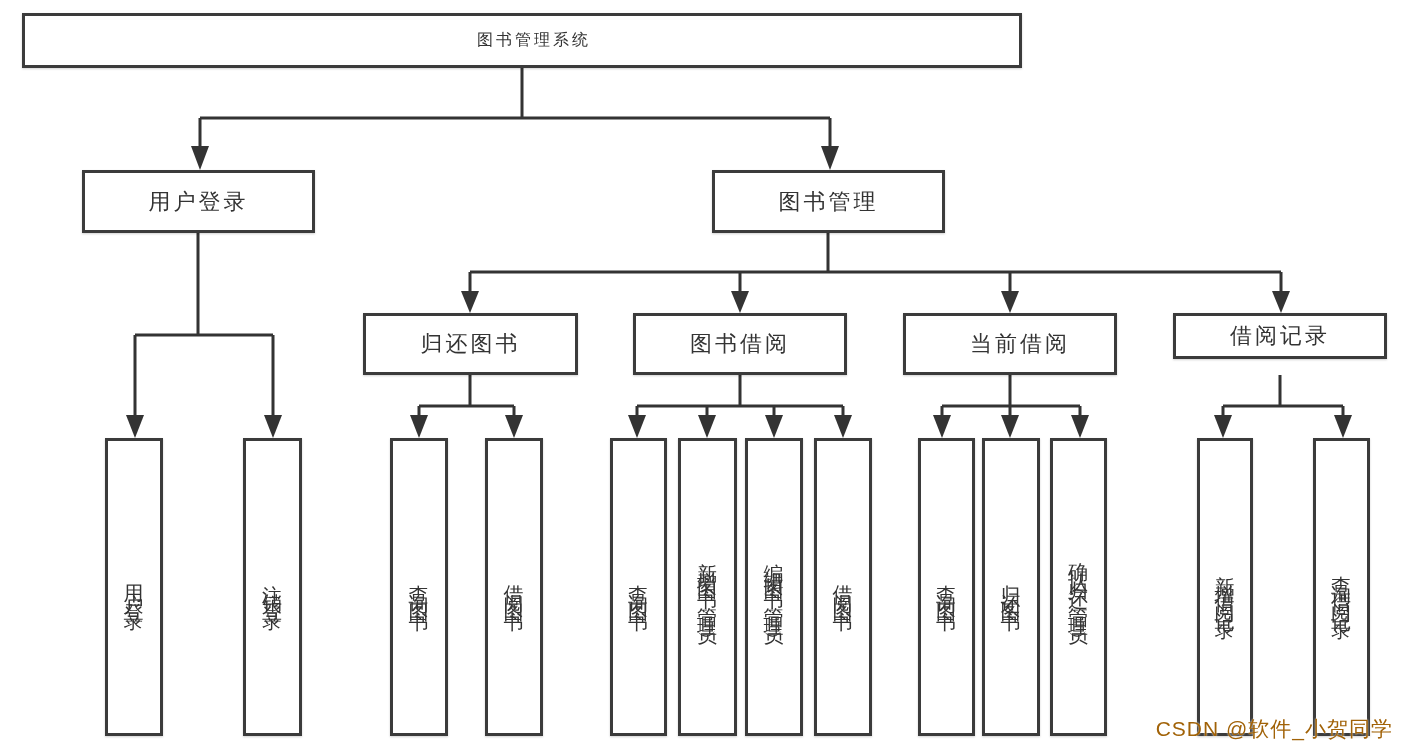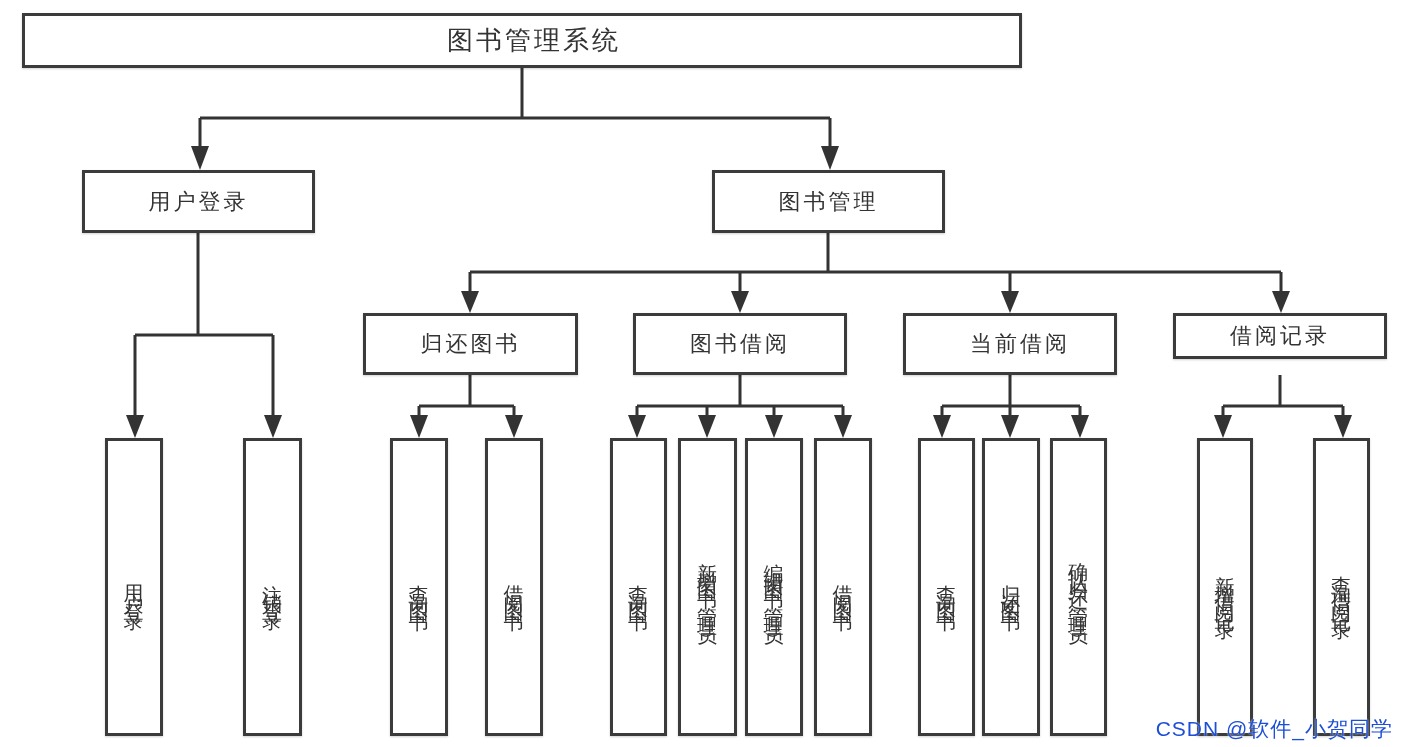--- a/index.html
+++ b/index.html
@@ -8,28 +8,28 @@
     position:relative; width:1405px; height:747px; background:#ffffff;
     overflow:hidden; color:#333333;
   }
   #connectors { position:absolute; left:0; top:0; z-index:1; }
   .box {
     position:absolute; background:#ffffff; border:3px solid #3b3b3b;
     box-sizing:border-box; display:flex; align-items:center; justify-content:center;
     z-index:2; box-shadow:0 1px 2px rgba(0,0,0,0.18);
   }
   .h-label { font-size:22px; letter-spacing:3px; white-space:nowrap; color:#333333; }
-  .root-label { font-size:26px; letter-spacing:3px;margin-left:24px; }
+  .root-label { font-size:16px; letter-spacing:3px;margin-left:24px; }
   .leaf .v-label {
     writing-mode:vertical-rl; text-orientation:mixed;
     font-size:20px; letter-spacing:9px; line-height:1; color:#333333;
   }
   #watermark {
     position:absolute; right:12px; bottom:4px; z-index:5;
-    font-size:21px; letter-spacing:1px; color:#1d4ed8;
+    font-size:21px; letter-spacing:1px; color:#a16207;
     text-shadow:0 0 2px #ffffff;
   }
 </style>
 </head>
 <body>
 
 <div id="stage">
 
   <svg id="connectors" width="1405" height="747" viewBox="0 0 1405 747">
 

